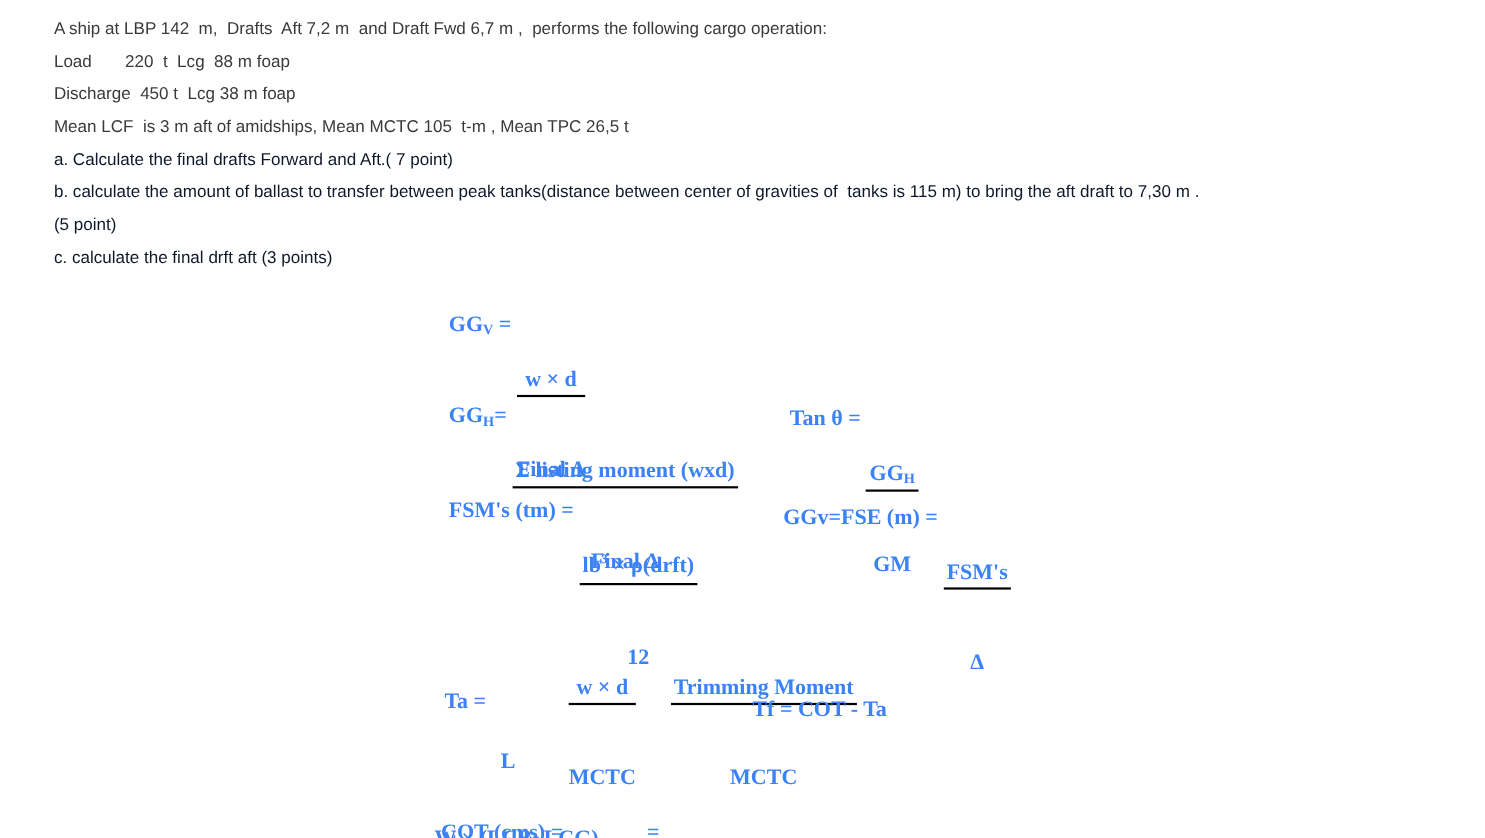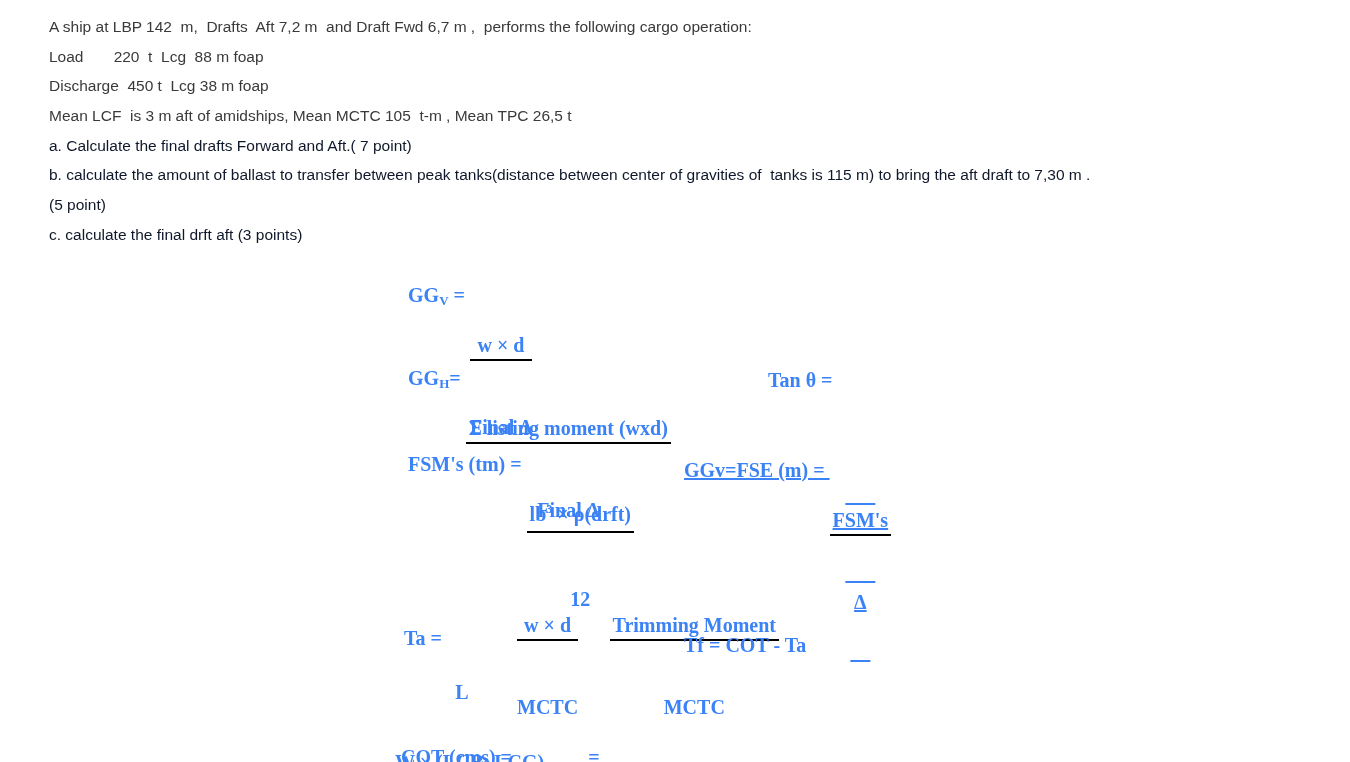--- a/index.html
+++ b/index.html
@@ -102,33 +102,37 @@
   </div>
 
   <div class="formula" style="left:408px; top:366px;">
     <span class="lead"><span>GG</span><span class="fsub">H</span><span>= </span></span>
     <span class="frac">
       <span class="num">Σ listing moment (wxd)</span>
       <span class="den">Final Δ</span>
     </span>
   </div>
 
-  <div class="formula" style="left:768px; top:368px;">
+  <div class="formula" style="left:718px; top:368px;">
     <span class="lead">Tan θ = </span>
+    <span class="frac">
+      <span class="num"><span>GG</span><span class="fsub">H</span></span>
+      <span class="den">GM</span>
+    </span>
   </div>
 
   <div class="formula" style="left:408px; top:452px;">
     <span class="lead">FSM's (tm) = </span>
     <span class="frac">
       <span class="num"><span>lb</span><span class="fsup">3</span><span> × ρ(drft)</span></span>
       <span class="den">12</span>
     </span>
   </div>
 
-  <div class="formula" style="left:684px; top:458px;text-decoration:underline;">
+  <div class="formula" style="left:712px; top:458px;">
     <span class="lead">GGv=FSE (m) = </span>
     <span class="frac">
       <span class="num">FSM's</span>
       <span class="den">Δ</span>
     </span>
   </div>
 
   <div class="formula" style="left:401px; top:563px;align-items:flex-end;">
     <span class="lead">COT (cms) = </span>
     <span class="frac">

